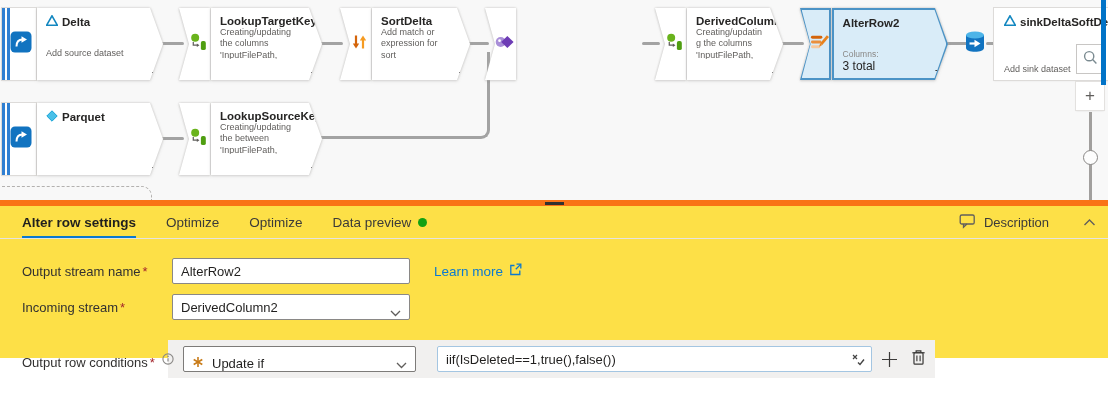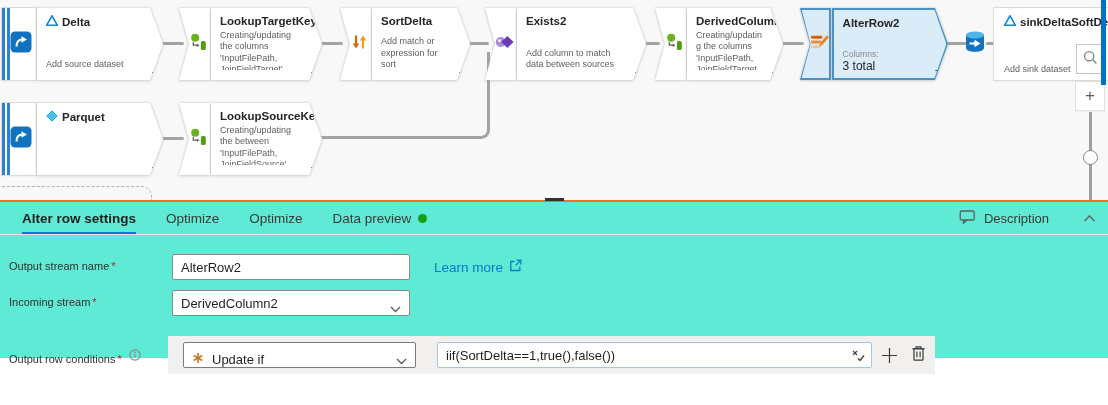--- a/index.html
+++ b/index.html
@@ -27,21 +27,21 @@
           display:flex; align-items:center; justify-content:center; padding-left:7px; }
   .chip.sel .shape { background:#4b93c6; position:relative; }
   .chip.sel .inner { position:absolute; inset:1.6px; background:#d9ecf8;
           clip-path:polygon(0 0,100% 0,100% 100%,0 100%,9px 50%);
           display:flex; align-items:center; justify-content:center; padding-left:7px; }
 
   .card { position:absolute; height:72px; z-index:1;
           filter:drop-shadow(0 0 1px #c6c4c2) drop-shadow(0 1px 1.5px rgba(0,0,0,.10)); }
   .card .shape { width:100%; height:100%; background:#fff;
           clip-path:polygon(0 0,calc(100% - 13px) 0,100% 50%,calc(100% - 13px) 100%,0 100%);
-          display:flex; flex-direction:column; padding:7px 17px 10px 9px; position:relative; }
+          display:flex; flex-direction:column; padding:7px 17px 21px 9px; position:relative; }
   .card.sel .shape { background:#4b93c6; padding:0; }
   .card.sel .inner { position:absolute; inset:1.6px; background:#d9ecf8;
           clip-path:polygon(0 0,calc(100% - 12px) 0,100% 50%,calc(100% - 12px) 100%,0 100%);
           display:flex; flex-direction:column; padding:7px 17px 5px 9px; }
   .rect-card { position:absolute; height:72px; background:#fff; z-index:1;
           box-shadow:0 0 0 1px #dddbd9, 0 1px 2px rgba(0,0,0,.08);
           display:flex; flex-direction:column; padding:7px 8px 5px 10px; }
 
   .ntitle { display:flex; align-items:center; gap:4px; font-size:11.5px; font-weight:700;
             color:#262524; white-space:nowrap; }
@@ -61,34 +61,34 @@
                 font-size:17px; font-weight:300; color:#605e5c; }
   .slider-track { position:absolute; left:1089px; top:112px; width:3px; height:88px; background:#a19f9d; z-index:2; }
   .slider-handle { position:absolute; left:1083px; top:150px; width:15px; height:15px; border-radius:50%;
                 background:#fdfdfd; border:1px solid #8a8886; z-index:3; }
   .scrollbar { position:absolute; left:1101px; top:0; width:5px; height:85px; background:#0173c7; z-index:4; }
   .dashed-region { position:absolute; left:2px; top:186px; width:150px; height:14px;
                 border-top:1px dashed #b3b1af; border-right:1px dashed #b3b1af;
                 border-top-right-radius:10px; z-index:0; }
 
   
-  .panel { position:absolute; left:0; top:200px; width:1108px; height:158px; background:#5eead4;
-           border-top:2px solid #f97316; z-index:5; }
+  .panel { position:absolute; left:0; top:200px; width:1108px; height:158px; background:#fde047;
+           border-top:6px solid #f97316; z-index:5; }
   .grip { position:absolute; top:-4px; left:545px; width:19px; height:3px; background:#323130; }
   .tabbar { position:relative; height:33px; border-bottom:1px solid #e5e3e1;
             display:flex; align-items:stretch; padding:0 12px 0 22px; }
   .tab { position:relative; display:flex; align-items:center; gap:7px; font-size:13.5px;
          color:#3b3a39; margin-right:30px; cursor:default; }
   .tab.active { font-weight:700; color:#201f1e; }
   .tab.active::after { content:''; position:absolute; left:0; right:0; bottom:0; height:2.5px; background:#0b79d0; }
   .statusdot { width:9px; height:9px; border-radius:50%; }
   .tab-right { margin-left:auto; display:flex; align-items:center; gap:34px; }
   .desc-btn { display:flex; align-items:center; gap:8px; font-size:13px; color:#3b3a39; }
 
-  .flabel { position:absolute; left:9px; font-size:11px; color:#323130; white-space:nowrap; }
+  .flabel { position:absolute; left:22px; font-size:13px; color:#323130; white-space:nowrap; }
   .req { color:#a4262c; padding-left:2px; }
   .tb { position:absolute; background:#fff; border:1px solid #8a8886; border-radius:2px;
         font-size:13px; color:#201f1e; display:flex; align-items:center; padding:0 26px 0 8px; height:26px; }
   .tb .chev { position:absolute; right:8px; top:10px; }
   .learn { position:absolute; left:434px; top:57px; display:flex; align-items:center; gap:6px;
            font-size:13.5px; color:#0b79d0; }
   .band { position:absolute; left:168px; top:134px; width:767px; height:38px; background:#f1f0ef; }
   .cond-type { left:183px; top:140px; width:233px; gap:8px; border-color:#7d7b79;align-items:flex-end; }
   .expr { left:437px; top:140px; width:435px; border-color:#a4c6e2; padding-right:24px; }
   .expr .expr-ic { position:absolute; right:5px; top:5px; }
@@ -183,29 +183,20 @@
     <div class="shape">
         <span>
       <svg width="21" height="18" viewBox="0 0 22 18">
             <circle cx="7" cy="9" r="5.2" fill="#a98fd8"></circle>
             <circle cx="5.8" cy="7.6" r="1.4" fill="#fff"></circle>
             <polygon points="14,2.8 20.5,9 14,15.2 7.5,9" fill="#6d3cb5"></polygon>
           </svg>
     </span>
       </div>
   </div>
-  <div class="card" style="left:517px;top:8px;width:129px">
-    <div class="shape">
-      <div class="ntitle">
-          <span>Exists2</span>
-        </div>
-      <div class="ndesc">Add column to match data between sources</div>
-      <div class="plus">+</div>
-    </div>
-  </div>
 
   <div class="chip" style="left:655px;top:8px">
     <div class="shape">
         <span>
       <svg width="19" height="20" viewBox="0 0 20 20">
             <circle cx="6.5" cy="5.5" r="4.2" fill="#69b31c"></circle>
             <path d="M4.5 10v3.4h4.2" stroke="#5f5d5b" stroke-width="1.3" fill="none"></path>
             <polygon points="8.2,11.6 11,13.4 8.2,15.2" fill="#5f5d5b"></polygon>
             <rect x="12.5" y="9" width="5.2" height="9.5" rx="2" fill="#4f9e11"></rect>
           </svg>
@@ -406,21 +397,21 @@
             <path d="M1.7 3.5l8.6 5"></path>
             <path d="M10.3 3.5l-8.6 5"></path>
           </g>
         </svg></span>
     <span>Update if</span>
     <span class="chev"><svg width="11" height="7" viewBox="0 0 11 7">
           <path d="M1 1 L5.5 5.5 L10 1" fill="none" stroke="#605e5c" stroke-width="1.3"></path>
         </svg></span>
   </div>
   <div class="tb expr">
-    <span>iif(SortDelta==1,true(),false())</span>
+    <span>iif(IsDeleted==1,true(),false())</span>
     <span class="expr-ic"><svg width="16" height="15" viewBox="0 0 16 15">
           <path d="M3 3l4 4M7 3l-4 4" stroke="#444" stroke-width="1.2"></path>
           <path d="M8 10.5l2 2 4-5" fill="none" stroke="#444" stroke-width="1.4"></path>
         </svg></span>
   </div>
   <div class="icon-btn" style="left:879px;top:143px;width:20px;height:20px">
     <svg width="17" height="17" viewBox="0 0 17 17">
         <path d="M8.5 1v15M1 8.5h15" stroke="#3b3a39" stroke-width="1.2"></path>
       </svg>
   </div>

